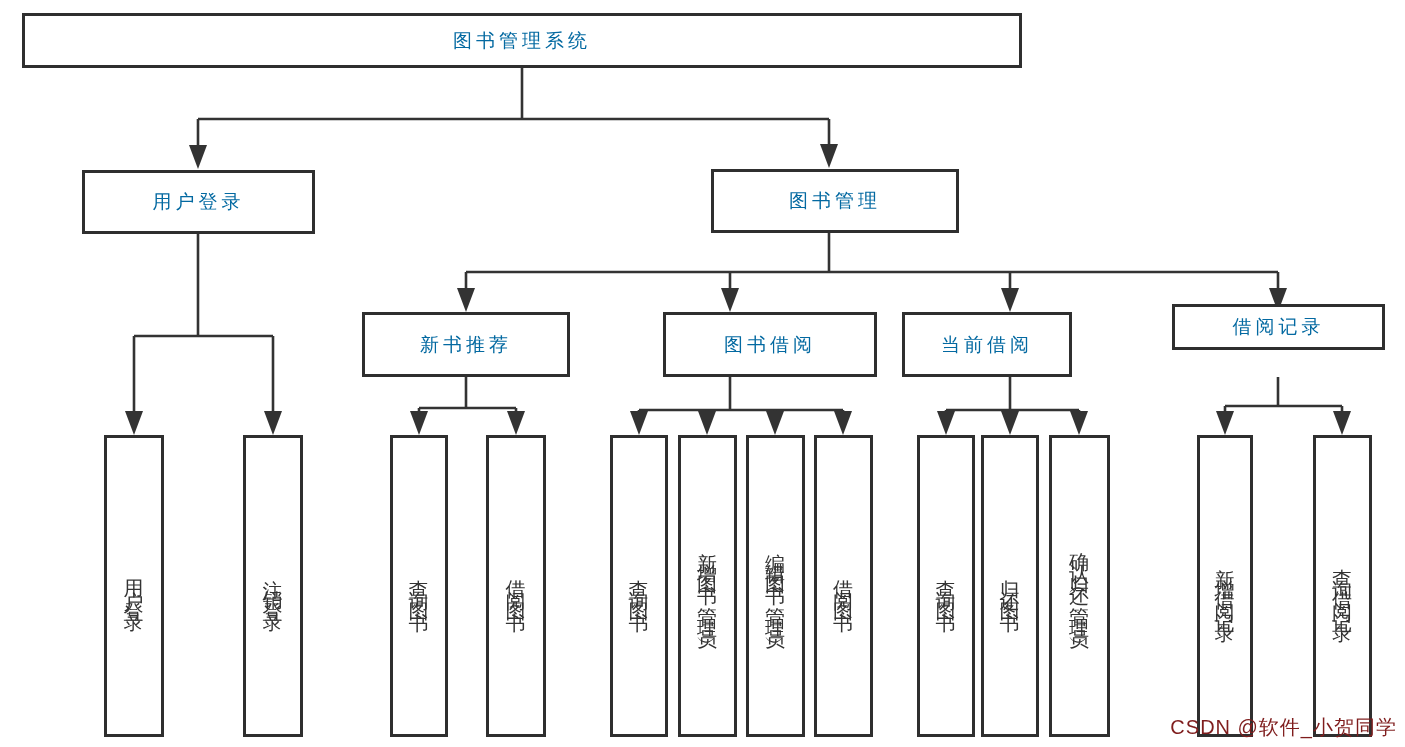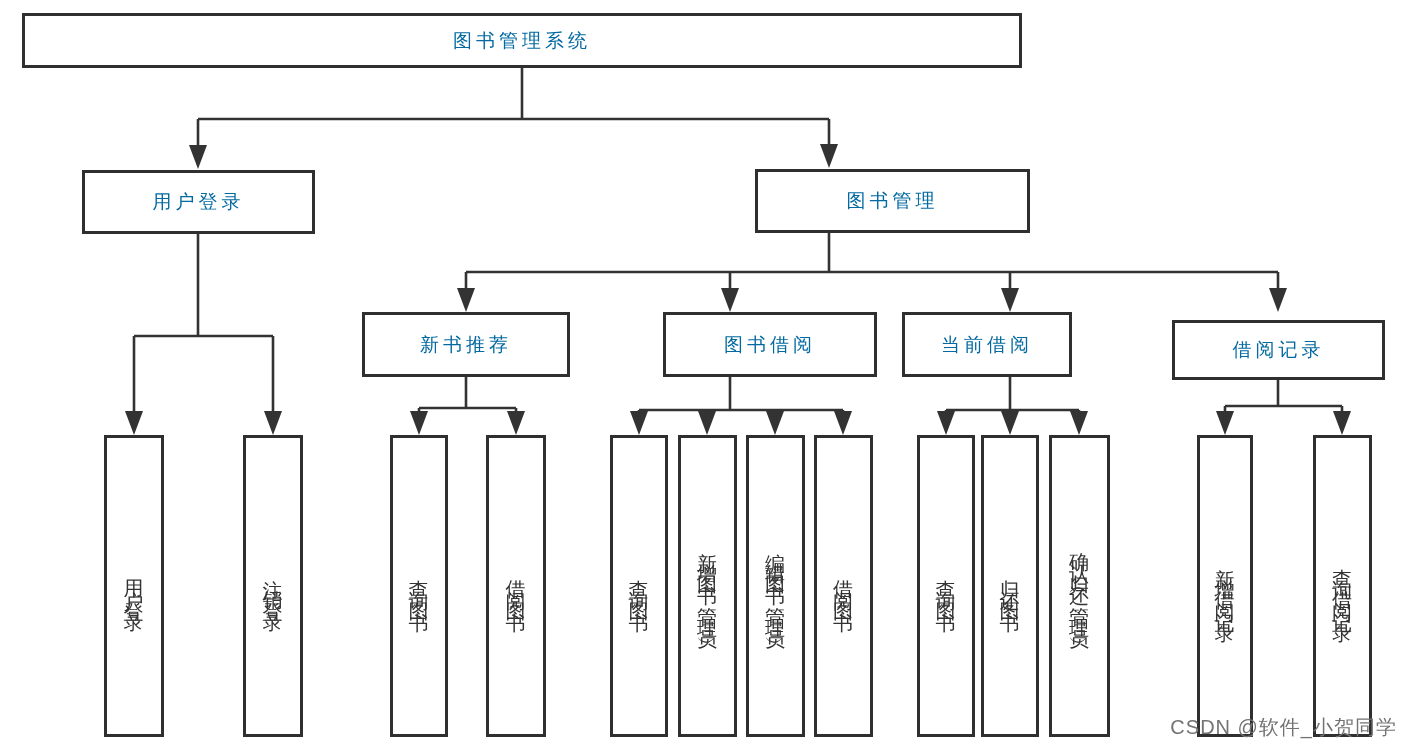--- a/index.html
+++ b/index.html
@@ -40,21 +40,21 @@
     letter-spacing: 11px;
     color: #333333;
     line-height: 1;
   }
   .watermark {
     position: absolute;
     right: 8px;
     top: 714px;
     font-size: 20px;
     letter-spacing: 1px;
-    color: #737373;
+    color: #7f1d1d;
     z-index: 5;
     white-space: nowrap;
   }
 </style>
 </head>
 <body>
 
 <div class="canvas">
 
   <svg class="wires" width="1405" height="747" viewBox="0 0 1405 747" stroke="#333333" stroke-width="2.6" fill="none">
@@ -132,34 +132,34 @@
     </g>
   </svg>
 
   <div class="node" style="left:22px; top:13px; width:1000px; height:55px;">
     <span class="hlabel">图书管理系统</span>
   </div>
 
   <div class="node" style="left:82px; top:170px; width:233px; height:64px;">
     <span class="hlabel">用户登录</span>
   </div>
-  <div class="node" style="left:711px; top:169px; width:275px; height:64px;margin-left:44px;">
+  <div class="node" style="left:711px; top:169px; width:248px; height:64px;">
     <span class="hlabel">图书管理</span>
   </div>
 
   <div class="node" style="left:362px; top:312px; width:208px; height:65px;">
     <span class="hlabel">新书推荐</span>
   </div>
   <div class="node" style="left:623px; top:312px; width:214px; height:65px;margin-left:40px;">
     <span class="hlabel">图书借阅</span>
   </div>
   <div class="node" style="left:902px; top:312px; width:170px; height:65px;">
     <span class="hlabel">当前借阅</span>
   </div>
-  <div class="node" style="left:1172px; top:320px; width:213px; height:60px;">
+  <div class="node" style="left:1172px; top:304px; width:213px; height:46px;">
     <span class="hlabel">借阅记录</span>
   </div>
 
   <div class="node" style="left:104px; top:435px; width:60px; height:302px;">
     <span class="vtext">用户登录</span>
   </div>
   <div class="node" style="left:243px; top:435px; width:60px; height:302px;">
     <span class="vtext">注销登录</span>
   </div>
 

